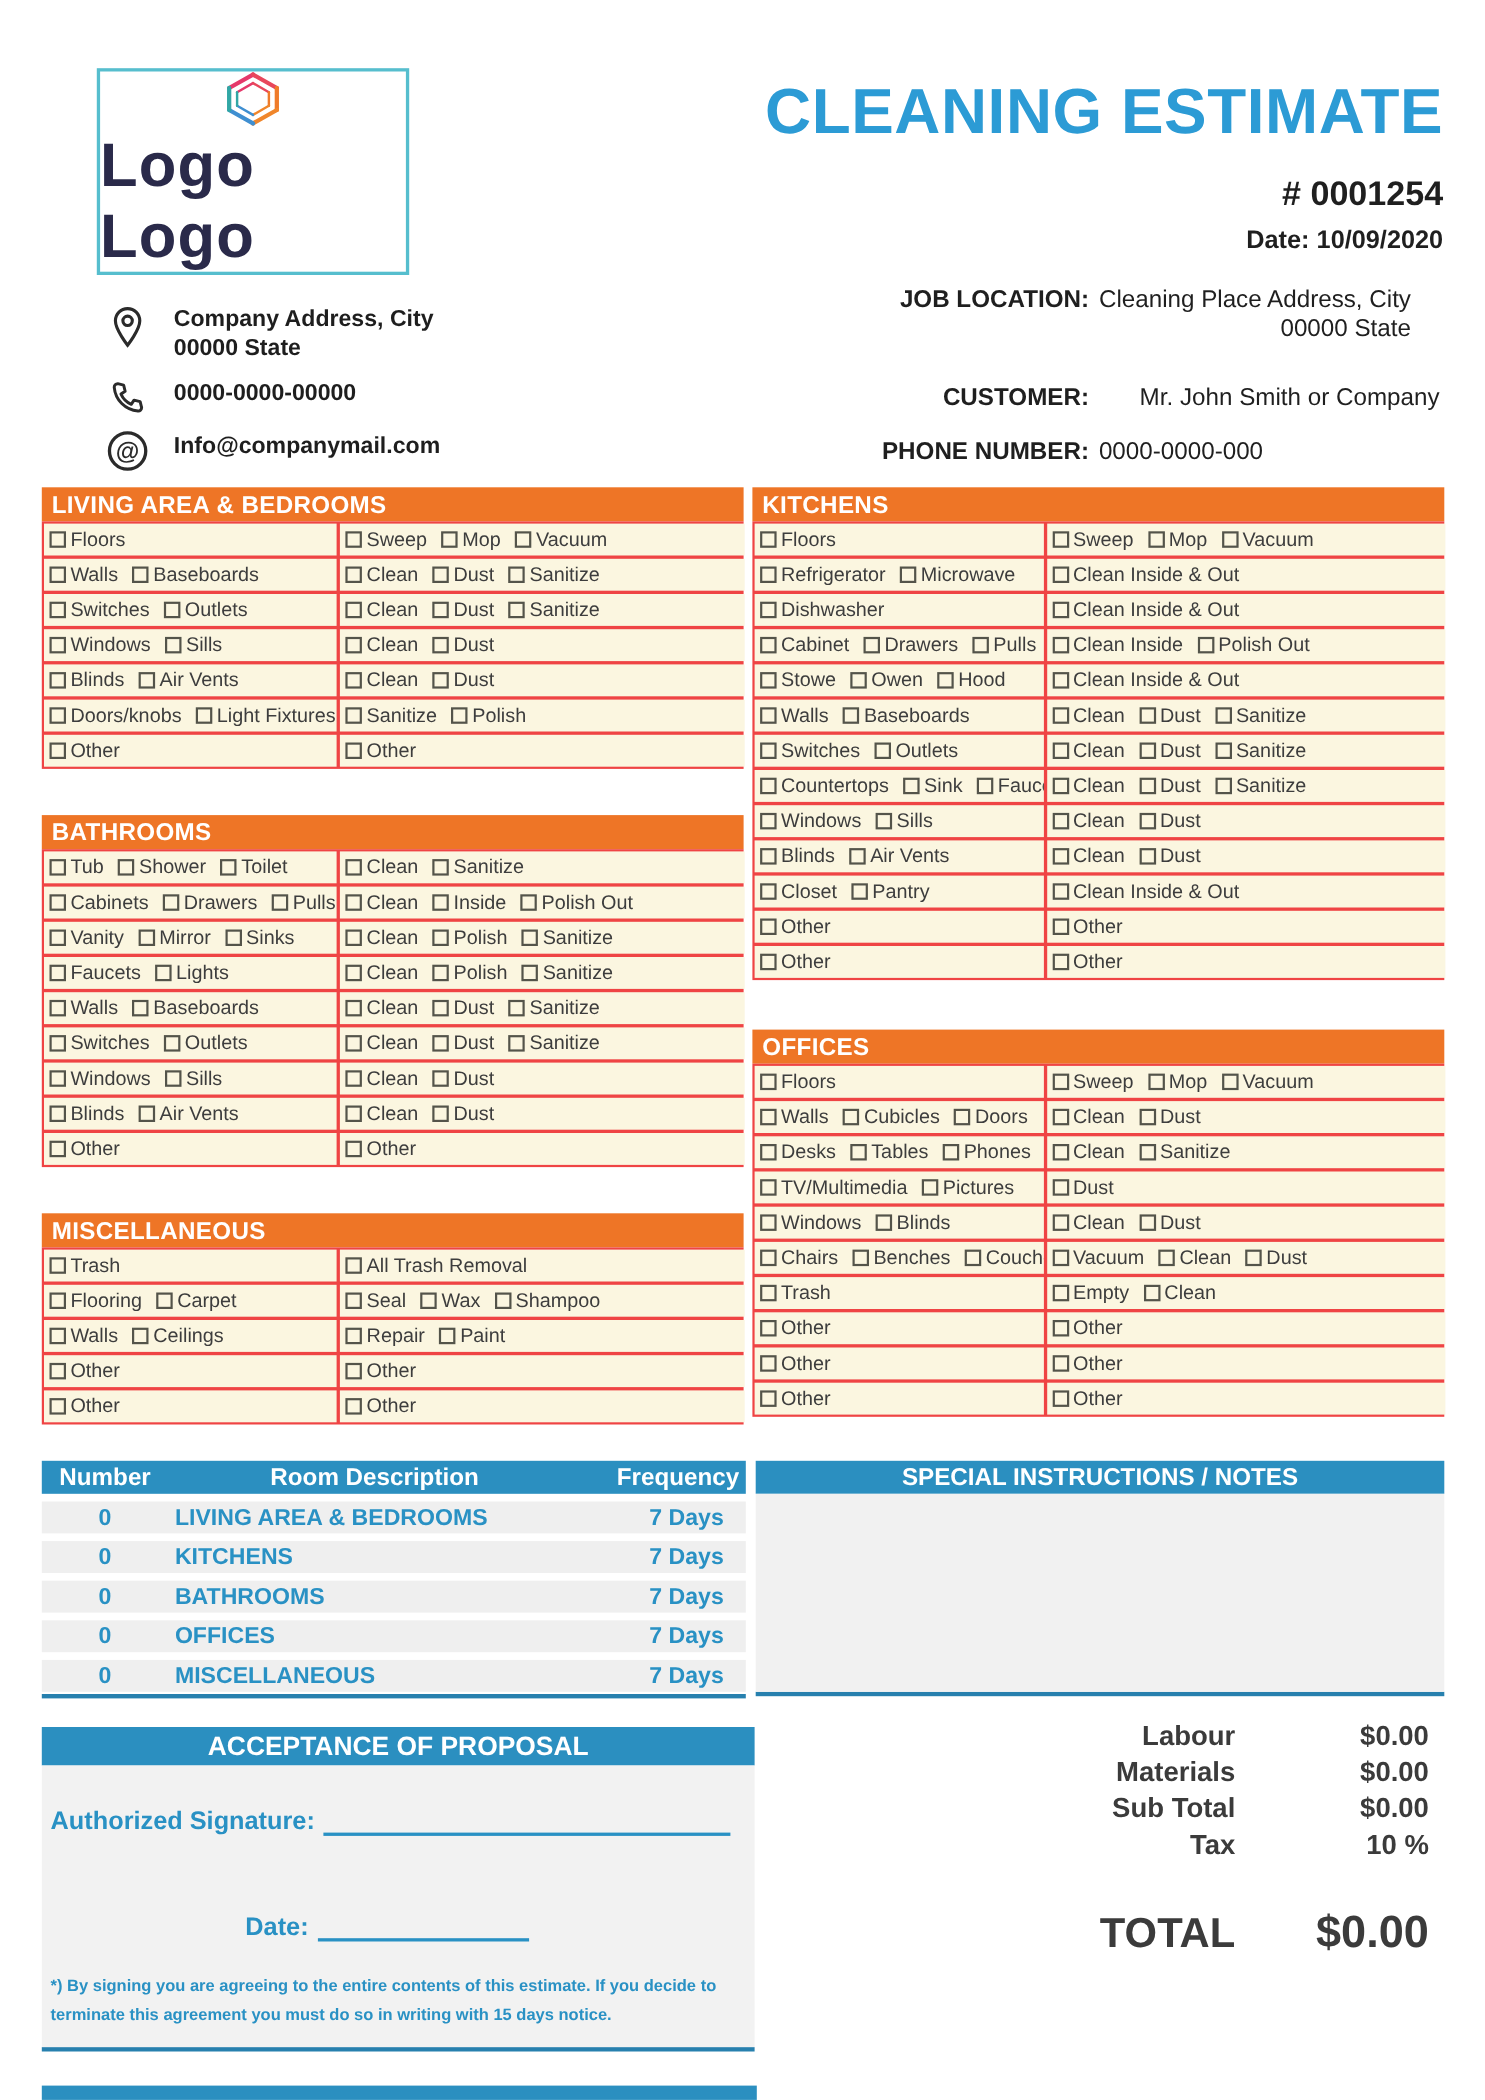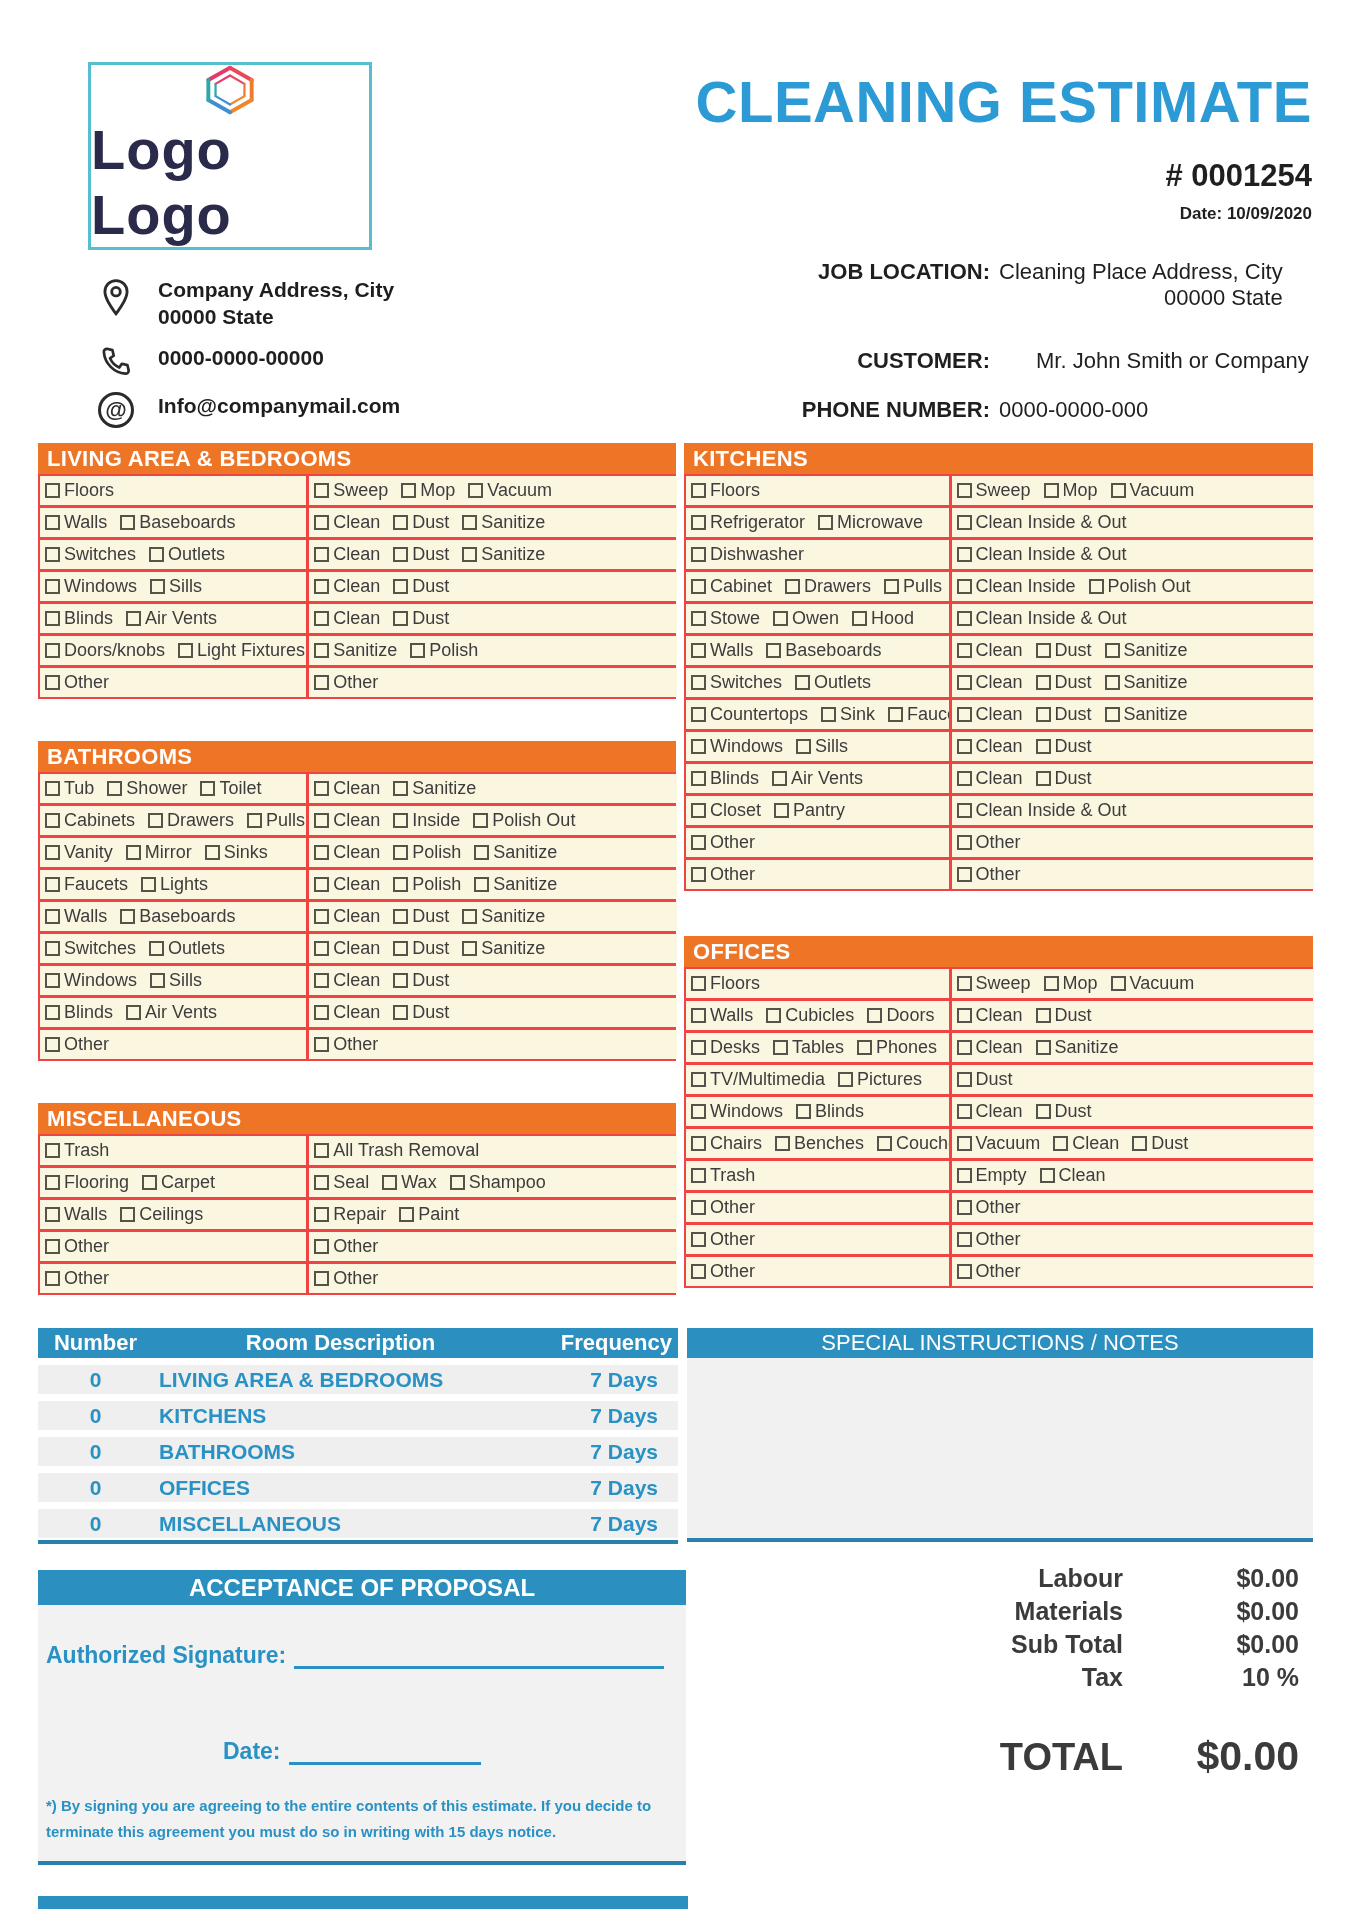--- a/index.html
+++ b/index.html
@@ -14,21 +14,21 @@
 
   .contact-row { position:absolute; display:flex; align-items:flex-start; gap:20px; left:94px; }
   .contact-icon { width:44px; display:flex; justify-content:center; }
   .contact-text { font-size:21px; font-weight:bold; color:#1e1e1e; line-height:27px; }
   .at-icon { width:36px; height:36px; border:3px solid #2b2b2b; border-radius:50%;
              display:flex; align-items:center; justify-content:center;
              font-size:22px; font-weight:bold; color:#2b2b2b; }
 
   .doc-title  { position:absolute; top:68px;  right:38px; font-size:58px; font-weight:bold; color:#2C9BD5; letter-spacing:0.5px; }
   .doc-number { position:absolute; top:158px; right:38px; font-size:31px; font-weight:bold; color:#1f1f1f; }
-  .doc-date   { position:absolute; top:204px; right:38px; font-size:17px; font-weight:bold; color:#1f1f1f; }
+  .doc-date   { position:absolute; top:204px; right:38px; font-size:23px; font-weight:bold; color:#1f1f1f; }
 
   .info-row { position:absolute; left:640px; right:38px; display:flex; font-size:22px; color:#1f1f1f; }
   .info-label { width:350px; text-align:right; font-weight:bold; flex:none; }
   .info-value { margin-left:9px; }
   .info-value.centered { text-align:right; }
 
   
   .col-left  { position:absolute; left:38px;  top:443px; width:638px; }
   .col-right { position:absolute; left:684px; top:443px; width:629px; }
   .check-section { margin-bottom:42px; }
@@ -52,21 +52,21 @@
   .sum-row { display:grid; grid-template-columns:115px 1fr 150px; background:#EFEFEF; height:29px;
              margin-top:7px; align-items:center; color:#2991C4; font-weight:bold; font-size:21px; }
   .sum-num { text-align:center; }
   .sum-desc { padding-left:6px; }
   .sum-freq { text-align:right; padding-right:20px; }
 
   
   .notes { position:absolute; left:687px; top:1328px; width:626px; height:214px;
            display:flex; flex-direction:column; border-bottom:4px solid #2780AE; }
   .notes-header { height:30px; background:#2B8FC0; color:#fff; text-align:center;
-                  font-weight:normal; font-size:22px; line-height:30px; }
+                  font-weight:bold; font-size:22px; line-height:30px; }
   .notes-body { flex:1; background:#F1F1F1; }
 
   
   .acceptance { position:absolute; left:38px; top:1570px; width:648px; height:295px;
                 display:flex; flex-direction:column; border-bottom:4px solid #2780AE; }
   .acc-header { height:35px; background:#2B8FC0; color:#fff; text-align:center;
                 font-weight:bold; font-size:24px; line-height:35px; }
   .acc-body { flex:1; background:#F2F2F2; position:relative; }
   .sig-row { position:absolute; top:36px; left:8px; right:22px; height:28px;
              display:flex; align-items:flex-end; }

